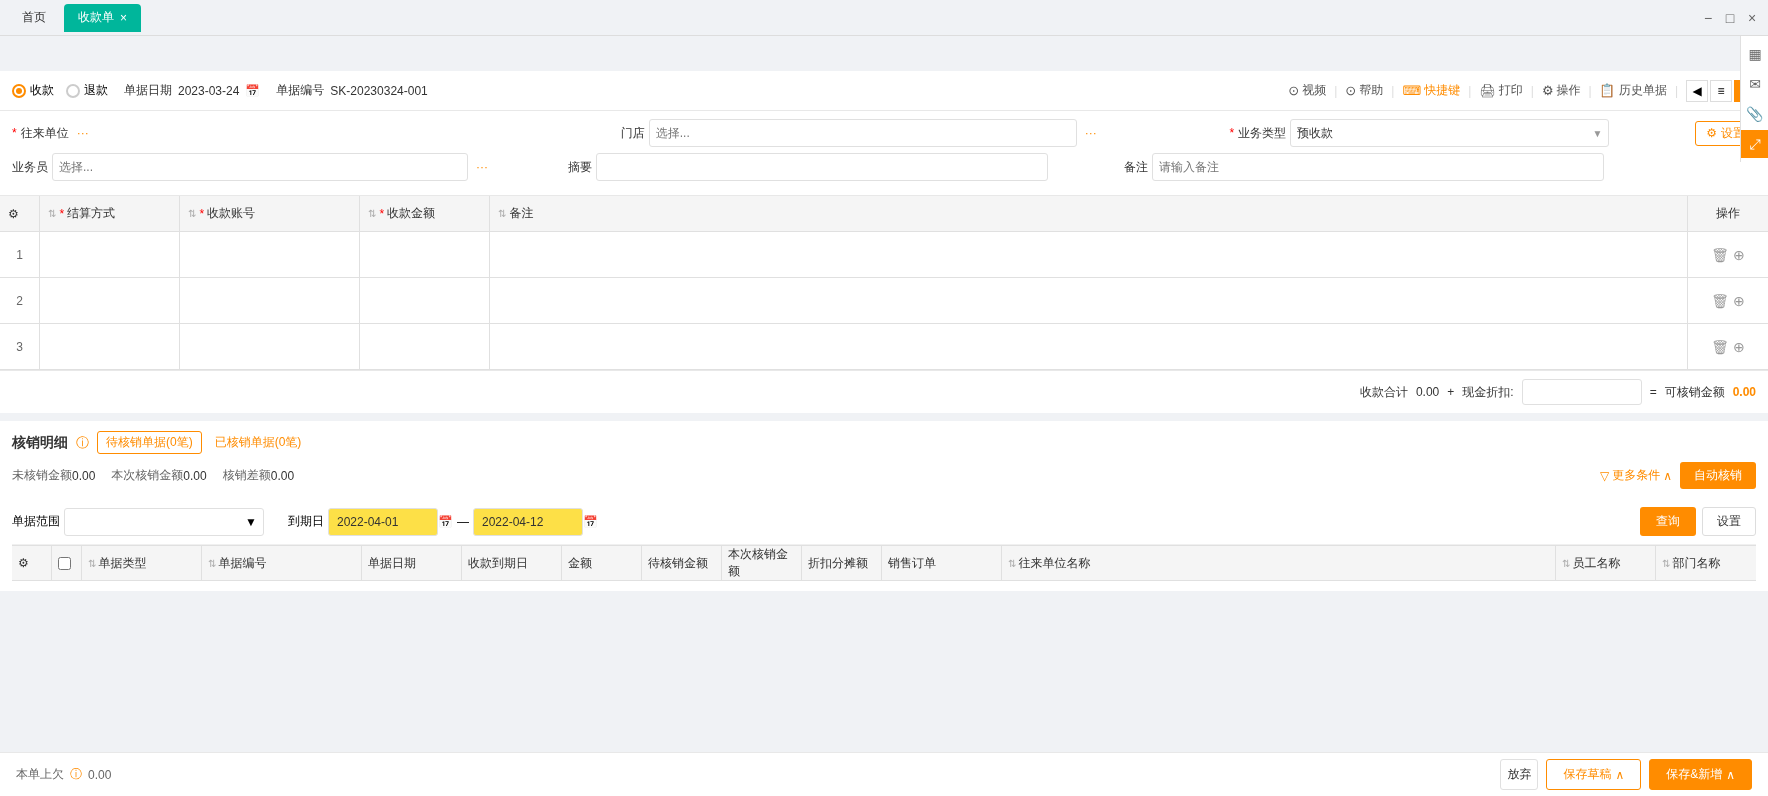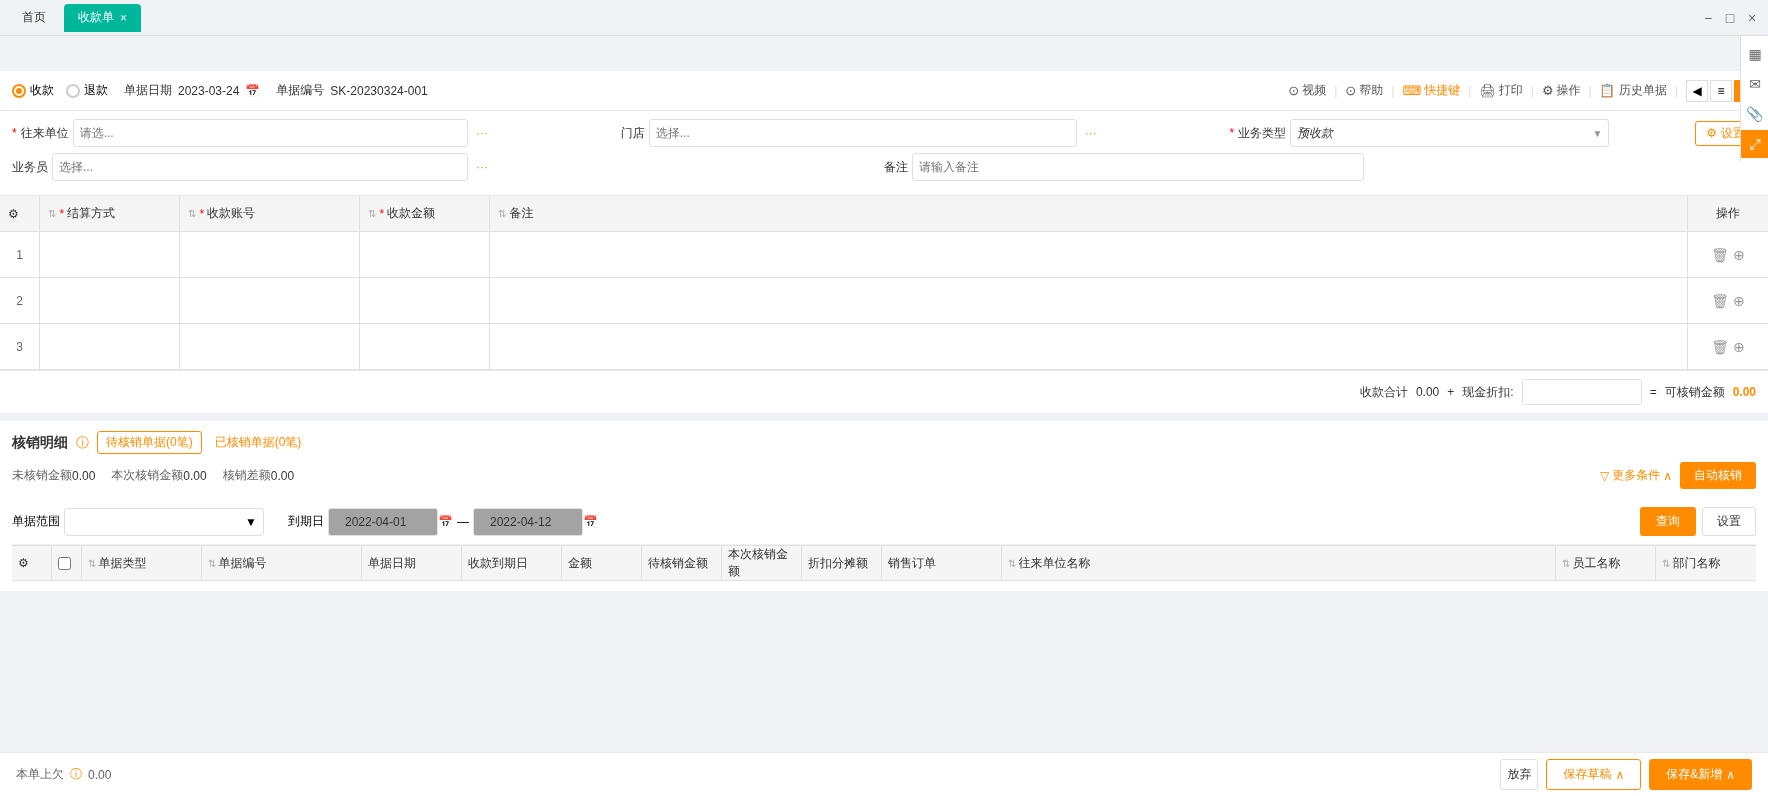--- a/index.html
+++ b/index.html
@@ -54,21 +54,21 @@
     .form-field-label { color: #333; white-space: nowrap; min-width: fit-content; }
     .required { color: #f00; }
     .form-input {
       flex: 1; height: 28px; border: 1px solid #e0e0e0; border-radius: 3px;
       padding: 0 6px; color: #999; outline: none; background: #fff;
     }
     .dots-btn { color: #ff8c00; cursor: pointer; padding: 0 4px; }
     .form-select {
       flex: 1; height: 28px; border: 1px solid #e0e0e0; border-radius: 3px;
       padding: 0 6px; color: #333; background: #fff; cursor: pointer;
-      display: flex; align-items: center; justify-content: space-between; font-style: italic;
+      display: flex; align-items: center; justify-content: space-between;
     }
     .chevron-down { color: #999; font-size: 10px; }
     .settings-btn {
       background: #fff; border: 1px solid #ff8c00; color: #ff8c00; border-radius: 3px;
       padding: 3px 10px; cursor: pointer; display: flex; align-items: center; gap: 4px;
       white-space: nowrap;
     }
 
     
     .table-container { background: #fff; }
@@ -138,21 +138,21 @@
     
     .filter-row { display: flex; gap: 24px; padding: 8px 0; border-bottom: 1px solid #f0f0f0; }
     .filter-field { display: flex; align-items: center; gap: 4px; }
     .filter-select {
       width: 180px; height: 28px; border: 1px solid #e0e0e0; border-radius: 3px;
       padding: 0 6px; background: #fff; display: flex; align-items: center; justify-content: space-between;
       cursor: pointer;
     }
     .date-input {
       width: 110px; height: 28px; border: 1px solid #e0e0e0; border-radius: 3px;
-      padding: 0 16px; color: #333; background: #a3a3a3;
+      padding: 0 8px; color: #333; background: #fde047;
     }
     .date-icon { color: #ff8c00; cursor: pointer; margin-left: -4px; }
     .query-btn {
       background: #ff8c00; color: #fff; border: none; border-radius: 3px;
       padding: 5px 16px; cursor: pointer; font-size: 12px;
     }
     .settings-btn2 {
       background: #fff; border: 1px solid #ddd; color: #333; border-radius: 3px;
       padding: 5px 14px; cursor: pointer; font-size: 12px;
     }
@@ -280,21 +280,20 @@
         <div class="view-btn active" style="background:#ff8c00;color:#fff;border-color:#ff8c00;">▦</div>
       </div>
     </div>
   </div>
 
   <div class="form-area">
     <div class="form-row">
       <div class="form-field" style="flex:2.5;max-width:480px;">
         <span class="required">*</span>
         <span class="form-field-label">往来单位</span>
-        <input class="form-input" type="text" placeholder="请选... " style="">
         <span class="dots-btn">···</span>
       </div>
       <div style="flex:0.3;"></div>
       <div class="form-field" style="flex:2.5;max-width:480px;">
         <span class="form-field-label">门店</span>
         <input class="form-input" type="text" placeholder="选择..." style="">
         <span class="dots-btn">···</span>
       </div>
       <div style="flex:0.3;"></div>
       <div class="form-field" style="flex:2;max-width:380px;">
@@ -311,20 +310,24 @@
         <span>设置</span>
       </button>
     </div>
     <div class="form-row">
       <div class="form-field" style="flex:2.5;max-width:480px;">
         <span class="form-field-label">业务员</span>
         <input class="form-input" type="text" placeholder="选择..." style="">
         <span class="dots-btn">···</span>
       </div>
       <div style="flex:0.3;"></div>
+      <div class="form-field" style="flex:2.5;max-width:480px;">
+        <span class="form-field-label">摘要</span>
+        <input class="form-input" type="text" style="">
+      </div>
       <div style="flex:0.3;"></div>
       <div class="form-field" style="flex:2;max-width:480px;">
         <span class="form-field-label">备注</span>
         <input class="form-input" type="text" placeholder="请输入备注" style="">
       </div>
       <div style="flex:0.6;"></div>
     </div>
   </div>
 
   <div class="table-container">

